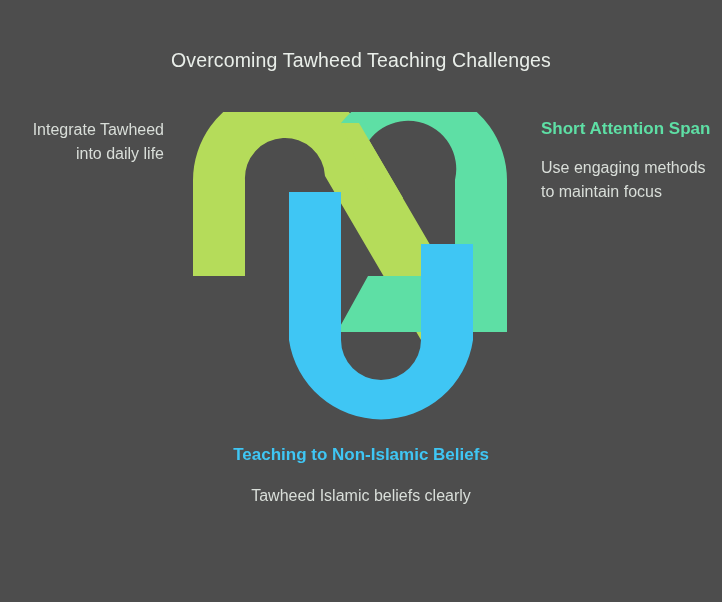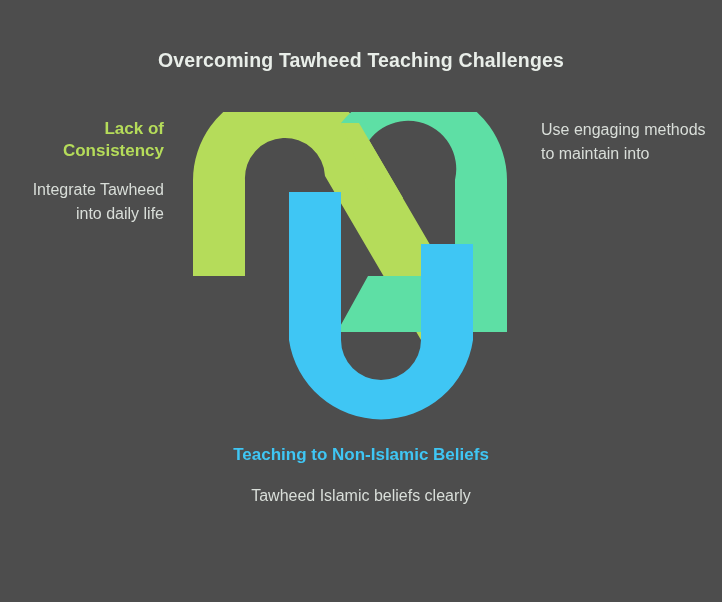--- a/index.html
+++ b/index.html
@@ -24,21 +24,21 @@
   }
 
   .title {
     position: absolute;
     left: 0;
     top: 47px;
     width: 722px;
     text-align: center;
     color: #e9eee9;
     font-size: 19.5px;
-    font-weight: 700;
+    font-weight: 400;
     letter-spacing: 0.15px;
     line-height: 26px;
   }
 
   
   .logo-wrap {
     position: absolute;
     left: 185px;
     top: 112px;
     width: 330px;
@@ -177,26 +177,26 @@
                  L 236 210 L 183 210 Z" fill="#5edfa5" opacity="0"></path>
 
         <path d="M 152 220 L 236 220 L 288 155 L 288 132 L 236 132
                  L 236 172 L 176 172 Z" fill="#5edfa5" opacity="0"></path>
 
       </g>
     </svg>
   </div>
 
   <div class="block block-left">
-    <p class="heading" style="color: rgb(181, 220, 90);">Lack of Consistency</p>
     <p class="body" style="color: rgb(217, 222, 217);">Integrate Tawheed into daily life</p>
   </div>
 
   <div class="block block-right">
-    <p class="body" style="color: rgb(217, 222, 217);">Use engaging methods to maintain into</p>
+    <p class="heading" style="color: rgb(94, 223, 165);">Short Attention Span</p>
+    <p class="body" style="color: rgb(217, 222, 217);">Use engaging methods to maintain focus</p>
   </div>
 
   <div class="block block-bottom">
     <p class="heading" style="color: rgb(63, 198, 244);">Teaching to Non-Islamic Beliefs</p>
     <p class="body" style="color: rgb(217, 222, 217);">Tawheed Islamic beliefs clearly</p>
   </div>
 
 </div>
 
 </body></html>

